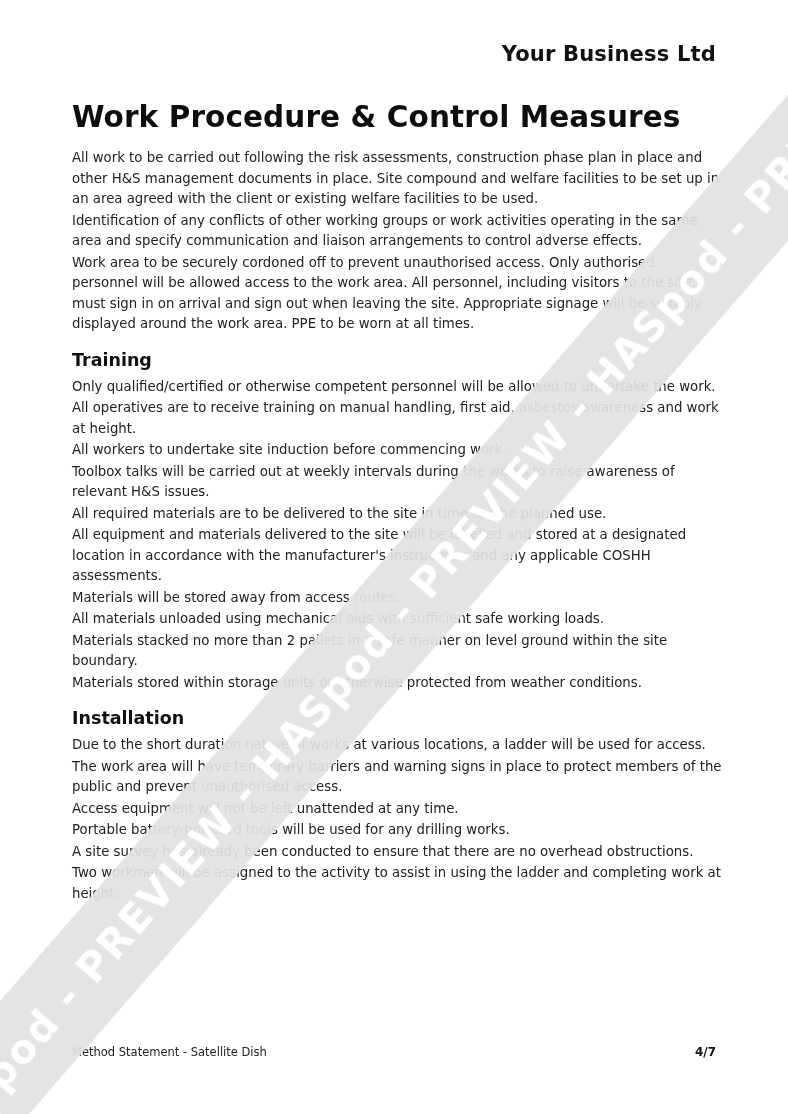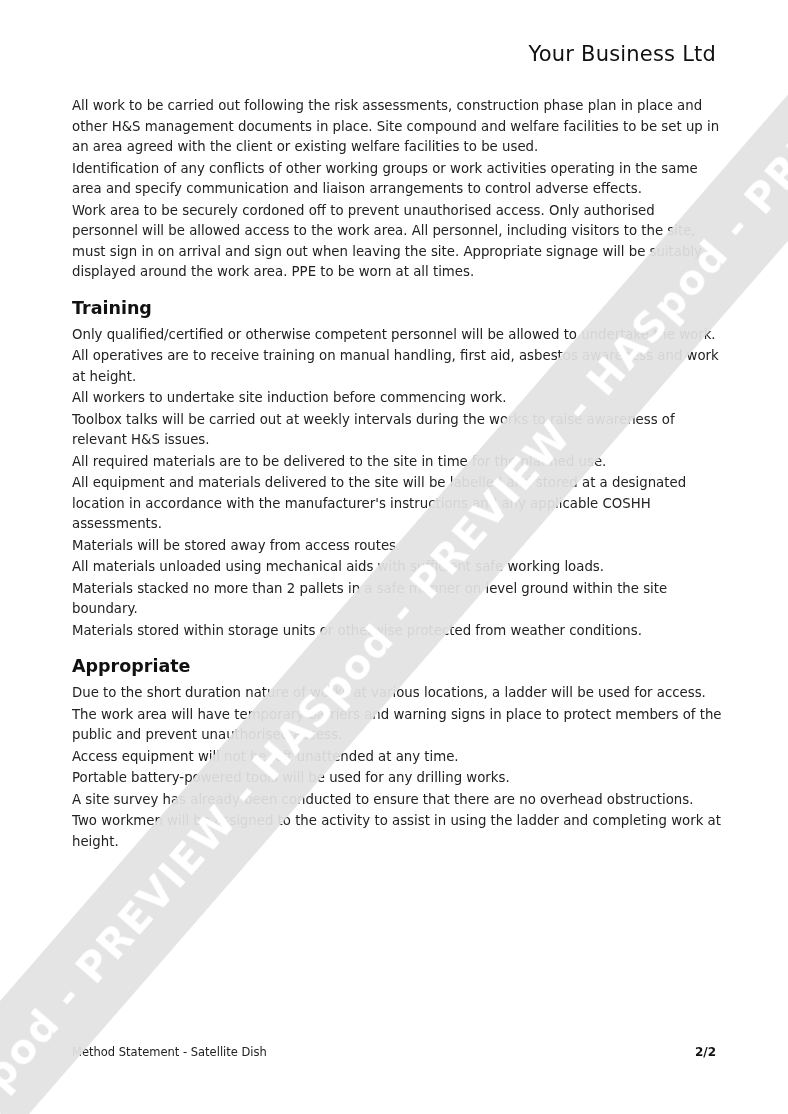--- a/index.html
+++ b/index.html
@@ -2,21 +2,21 @@
 <html><head>
 <meta charset="utf-8">
 <style>
   html, body { margin: 0; padding: 0; }
   body {
     width: 788px; height: 1114px; background: #ffffff; position: relative; overflow: hidden;
     font-family: "DejaVu Sans", sans-serif; color: #1a1a1a;
   }
   .company {
     position: absolute; top: 42px; right: 72px;
-    font-family: "DejaVu Sans", sans-serif; font-weight: normal; font-size: 21px; color: #111;
+    font-family: "DejaVu Sans", sans-serif; font-weight: bold; font-size: 21px; color: #111;
     letter-spacing: 0.2px;
   }
   .content { position: absolute; left: 72px; top: 96px; width: 650px; }
   h1 {
     margin: 0 0 10px 0; font-family: "DejaVu Sans", sans-serif; font-weight: bold;
     font-size: 29.5px; color: #0d0d0d; letter-spacing: 0.1px; line-height: 42px;
   }
   h2 {
     margin: 14px 0 6px 0; font-family: "DejaVu Sans", sans-serif; font-weight: bold;
     font-size: 17.5px; color: #111; line-height: 22px;
@@ -41,20 +41,21 @@
     font-family: "DejaVu Sans", sans-serif; font-weight: bold; font-size: 40px;
     color: #ffffff; letter-spacing: 2px; white-space: nowrap;
   }
 </style>
 </head>
 <body>
 
 <div class="company">Your Business Ltd</div>
 
 <div class="content">
+  <h1>Work Procedure &amp; Control Measures</h1>
 
   <div>
     <p>All work to be carried out following the risk assessments, construction phase plan in place and other H&amp;S management documents in place. Site compound and welfare facilities to be set up in an area agreed with the client or existing welfare facilities to be used.</p>
     <p>Identification of any conflicts of other working groups or work activities operating in the same area and specify communication and liaison arrangements to control adverse effects.</p>
     <p>Work area to be securely cordoned off to prevent unauthorised access. Only authorised personnel will be allowed access to the work area. All personnel, including visitors to the site, must sign in on arrival and sign out when leaving the site. Appropriate signage will be suitably displayed around the work area. PPE to be worn at all times.</p>
   </div>
 
   <div>
     <h2>Training</h2>
     <p>Only qualified/certified or otherwise competent personnel will be allowed to undertake the work.</p>
@@ -66,28 +67,28 @@
   <div>
     <p>All required materials are to be delivered to the site in time for the planned use.</p>
     <p>All equipment and materials delivered to the site will be labelled and stored at a designated location in accordance with the manufacturer's instructions and any applicable COSHH assessments.</p>
     <p>Materials will be stored away from access routes.</p>
     <p>All materials unloaded using mechanical aids with sufficient safe working loads.</p>
     <p>Materials stacked no more than 2 pallets in a safe manner on level ground within the site boundary.</p>
     <p>Materials stored within storage units or otherwise protected from weather conditions.</p>
   </div>
 
   <div>
-    <h2>Appropriate</h2>
+    <h2>Installation</h2>
     <p>Due to the short duration nature of works at various locations, a ladder will be used for access.</p>
     <p>The work area will have temporary barriers and warning signs in place to protect members of the public and prevent unauthorised access.</p>
     <p>Access equipment will not be left unattended at any time.</p>
     <p>Portable battery-powered tools will be used for any drilling works.</p>
     <p>A site survey has already been conducted to ensure that there are no overhead obstructions.</p>
     <p>Two workmen will be assigned to the activity to assist in using the ladder and completing work at height.</p>
   </div>
 </div>
 
 <div class="footer-left">Method Statement - Satellite Dish</div>
-<div class="footer-right">2/2</div>
+<div class="footer-right">4/7</div>
 
 <div class="watermark">
   <span>HASpod - PREVIEW - HASpod - PREVIEW - HASpod - PREVIEW - H</span>
 </div>
 
 </body></html>

